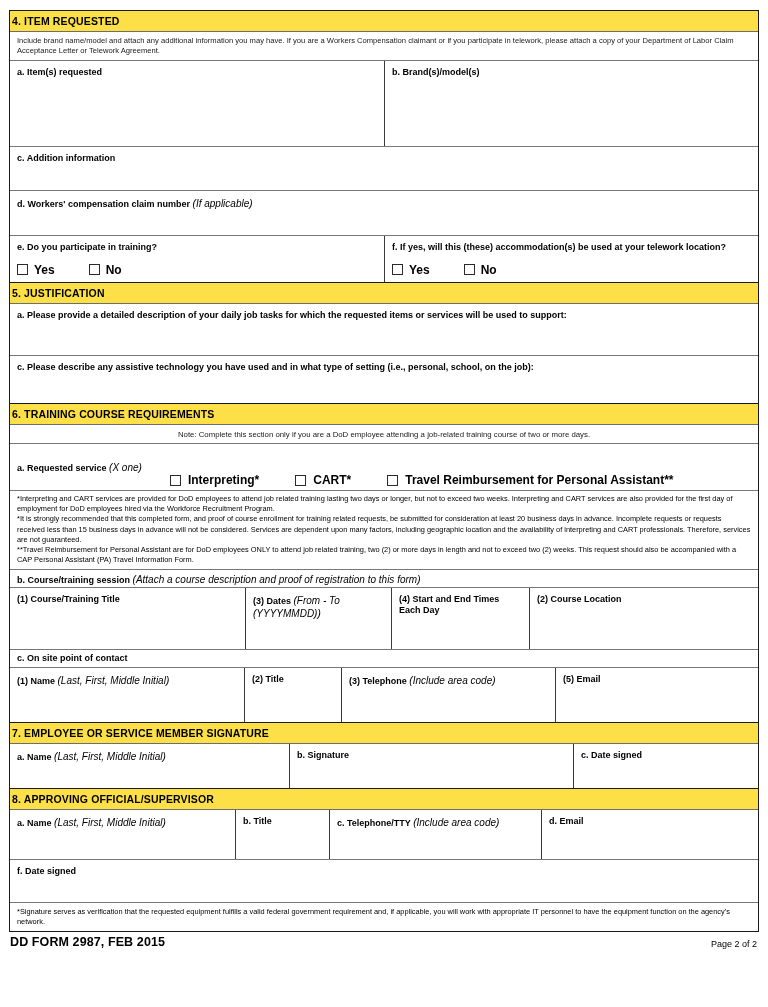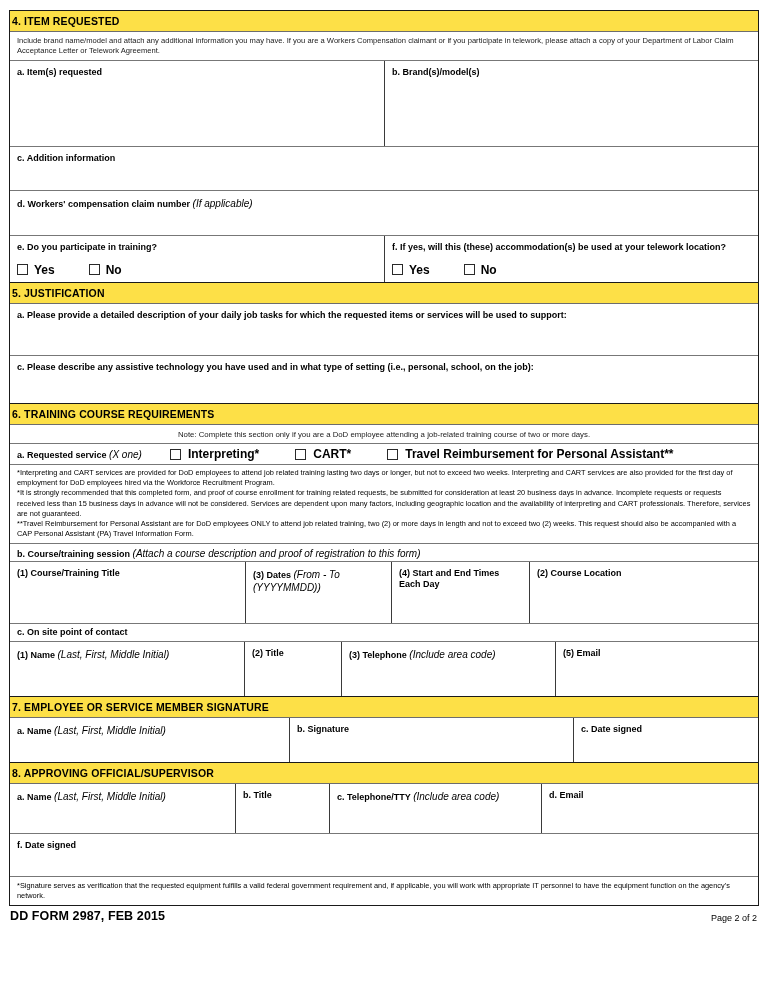--- a/index.html
+++ b/index.html
@@ -123,21 +123,21 @@
 
   
   .svc-row {
     display: flex;
     align-items: center;
     border-bottom: 1px solid #777;
     padding: 3px 7px 3px 7px;
     box-sizing: border-box;
   }
   .svc-lbl { font-size: 9px; font-weight: bold; white-space: nowrap; }
-  .svc-opt { display: flex; align-items: center; white-space: nowrap; }
+  .svc-opt { display: flex; align-items: center; white-space: nowrap; margin-top: 26px; }
   .svc-opt .cb-lbl { margin-right: 0; margin-left: 7px; }
 </style>
 </head>
 <body>
 
 <div class="page">
 
   <div class="block">
     <div class="sec-head">4. ITEM REQUESTED</div>
     <div class="note">Include brand name/model and attach any additional information you may have. If you are a Workers Compensation claimant or if you participate in telework, please attach a copy of your Department of Labor Claim Acceptance Letter or Telework Agreement.</div>

